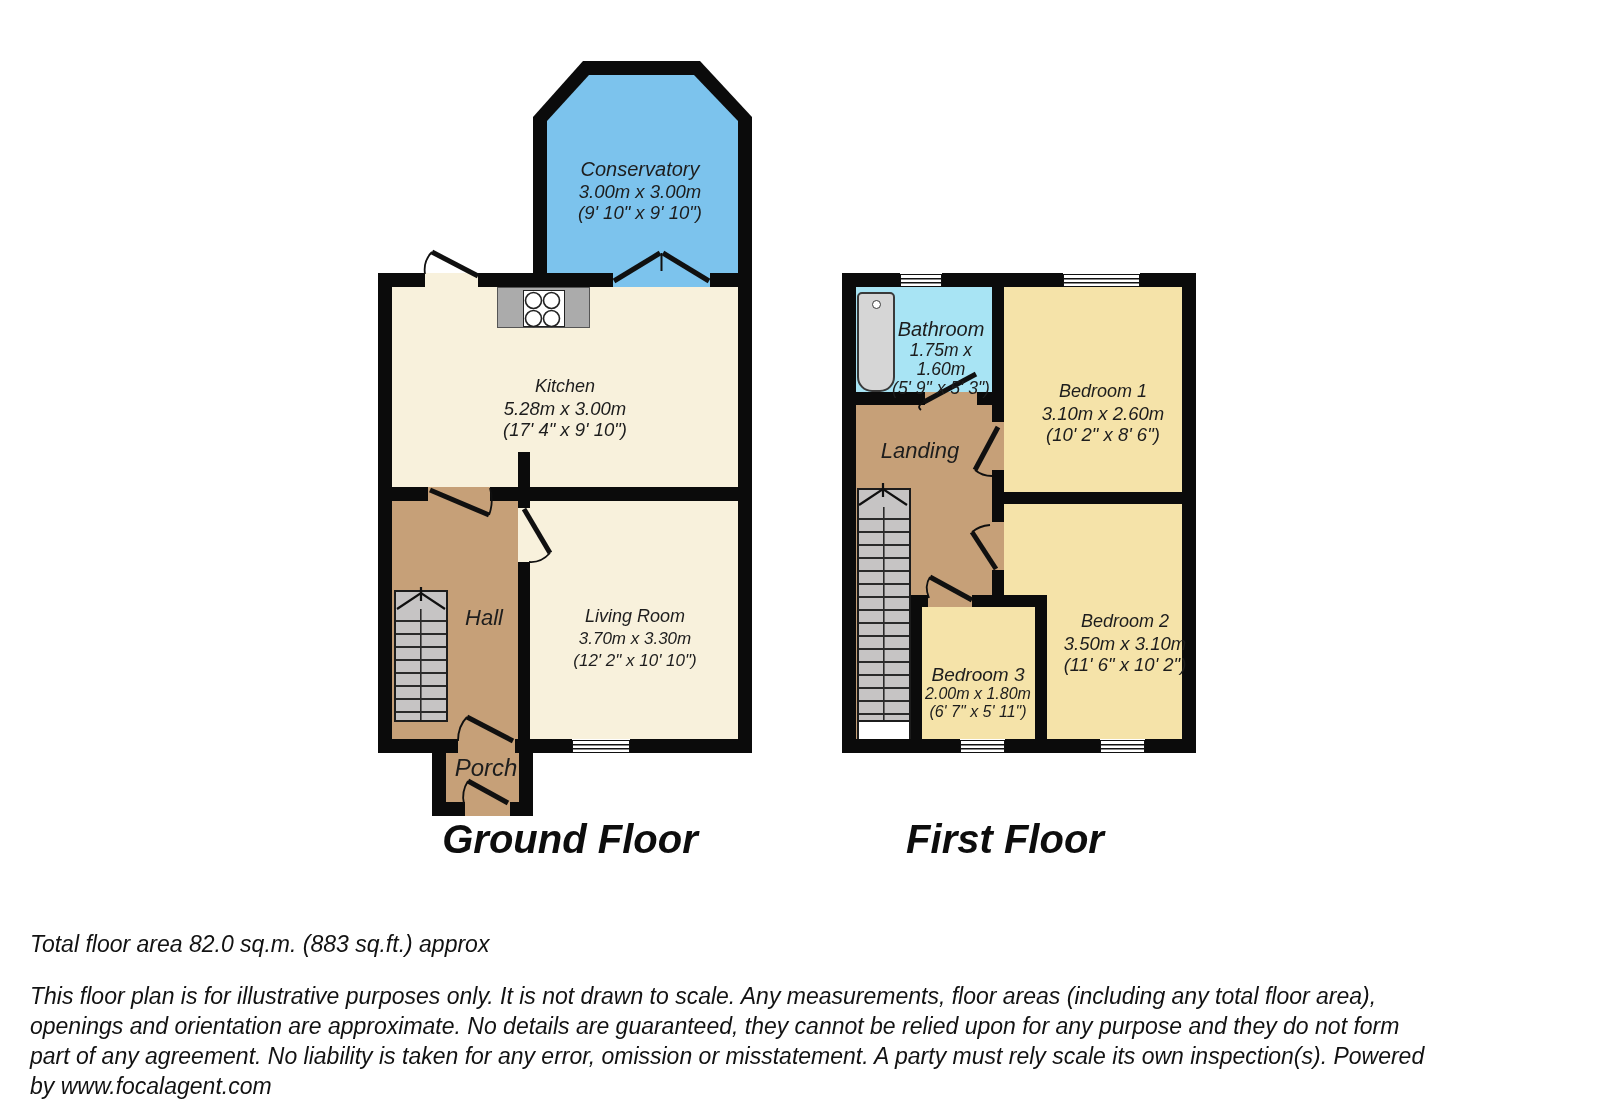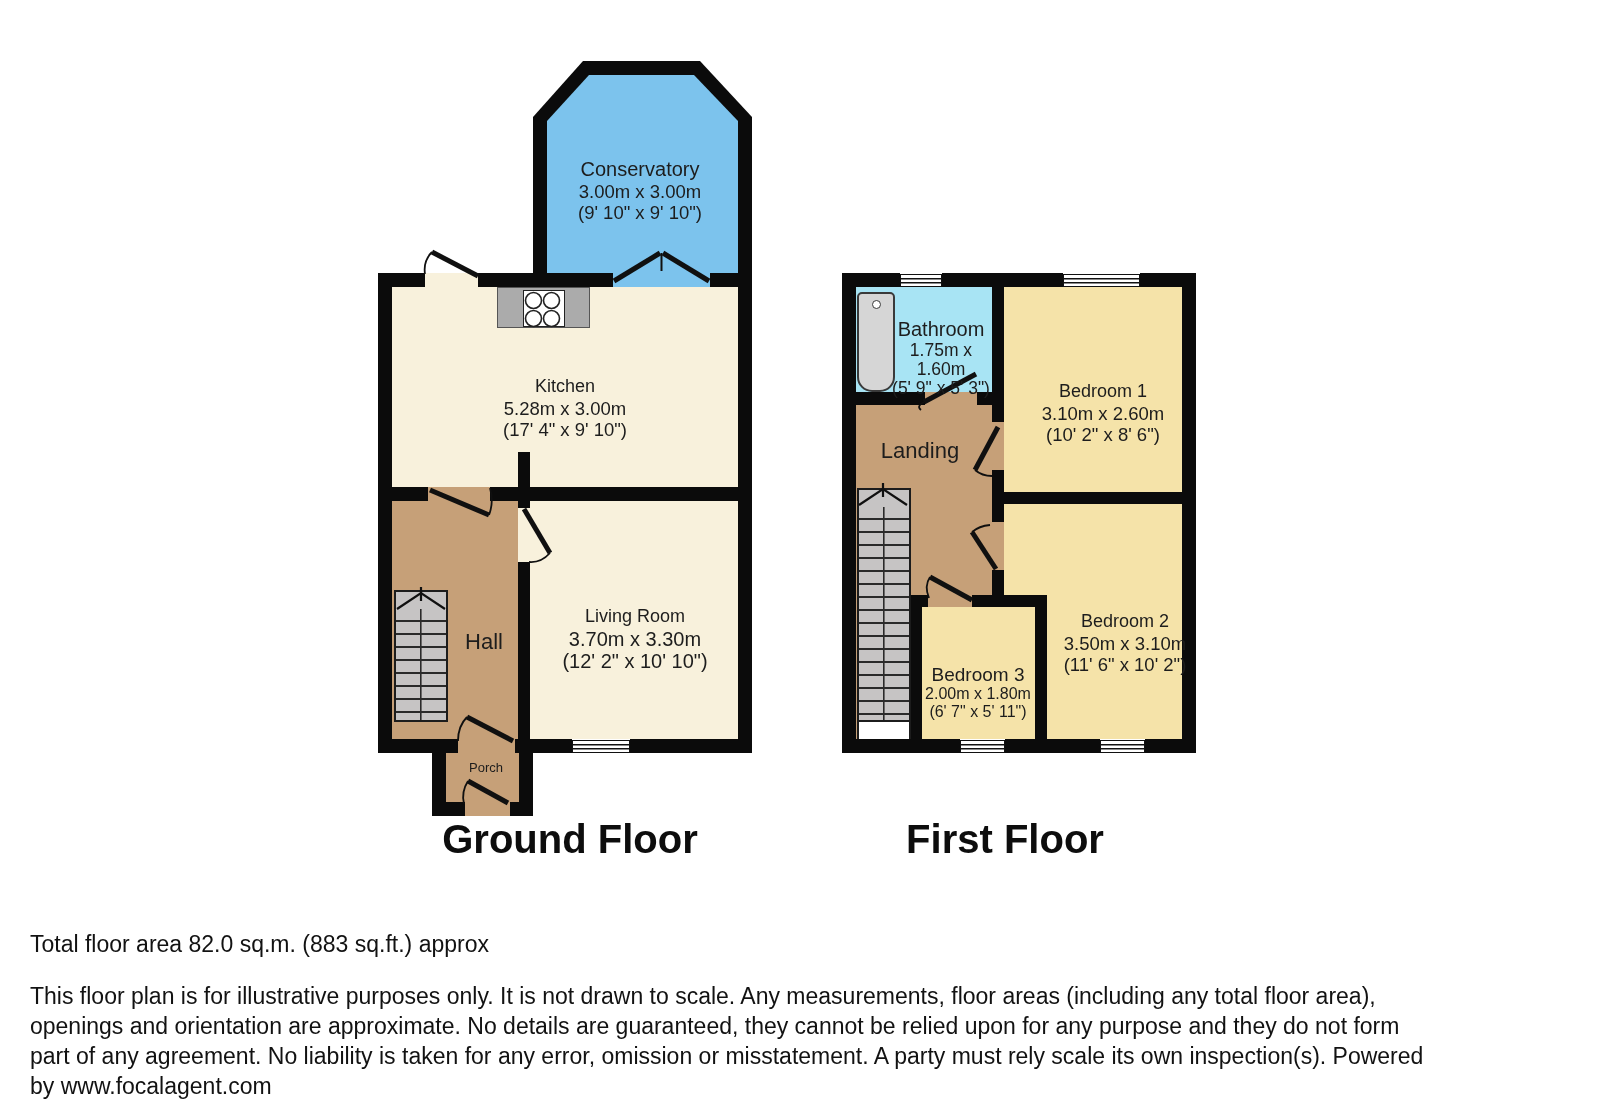--- a/index.html
+++ b/index.html
@@ -1,17 +1,17 @@
 <!DOCTYPE html>
 <html style="--wall: #0b0b0b; --conservatory_blue: #7cc3ed; --bathroom_cyan: #a8e4f4; --bedroom_yellow: #f5e3a9; --cream: #f8f1dc; --hall_tan: #c6a078; --stairs_gray: #c6c4c4; --cooktop_gray: #ababab; --tub_gray: #d6d6d6;"><head>
 <meta charset="utf-8">
 <style>
   html,body{margin:0;padding:0;background:#fff;}
   .canvas{position:relative;width:1600px;height:1119px;background:#fff;overflow:hidden;
-          font-family:"Liberation Sans",sans-serif;color:#1d1d1d;}
+          font-family:"Liberation Sans",sans-serif;color:#1d1d1d;font-style:italic;}
   .r{position:absolute;}
   .w{position:absolute;background:var(--wall,#0b0b0b);}
   .poly{position:absolute;}
   .win{position:absolute;background:#fff;border:1.5px solid #111;box-sizing:border-box;
        background-image:linear-gradient(#111,#111),linear-gradient(#111,#111);
        background-size:100% 1.5px;background-repeat:no-repeat;background-position:0 3px,0 6.5px;}
   .stairs{position:absolute;background:var(--stairs_gray,#c6c4c4);border:2px solid #1c1c1c;box-sizing:border-box;}
   .treads{position:absolute;left:0;right:0;bottom:0;
        background-image:linear-gradient(#2a2a2a,#2a2a2a),
          repeating-linear-gradient(to bottom,transparent 0 11.5px,#2a2a2a 11.5px 13px);
@@ -21,21 +21,21 @@
   .tub{position:absolute;background:var(--tub_gray,#d6d6d6);border:2px solid #3a3a3a;
        border-radius:5px 5px 15px 15px;box-sizing:border-box;}
   .tub-tap{position:absolute;width:9px;height:9px;border-radius:50%;background:#fff;border:1.5px solid #3a3a3a;box-sizing:border-box;}
   .counter{position:absolute;background:var(--cooktop_gray,#ababab);border:1px solid #555;box-sizing:border-box;}
   .hobpanel{position:absolute;background:#fff;border:1.5px solid #222;box-sizing:border-box;}
   .label{position:absolute;transform:translateX(-50%);text-align:center;white-space:nowrap;}
   .rname{font-size:18px;line-height:24px;}
   .rname-sm{font-size:20px;line-height:23px;}
   .rname-xs{font-size:19px;line-height:21px;}
   .rdim{font-size:18.5px;line-height:21px;}
-  .rdim2{font-size:20px;line-height:22px;}
+  .rdim2{font-size:17px;line-height:22px;}
   .rdim-sm{font-size:17.5px;line-height:19px;}
   .rdim-xs{font-size:16px;line-height:18px;}
   .single{font-size:22px;line-height:23px;}
   .floor-title{position:absolute;transform:translateX(-50%);font-size:40px;line-height:40px;font-weight:bold;white-space:nowrap;color:#0d0d0d;}
   .foot{position:absolute;left:30px;font-size:23px;line-height:30px;color:#121212;white-space:nowrap;}
   svg.overlay{position:absolute;left:0;top:0;pointer-events:none;}
 </style>
 </head>
 <body>
 
@@ -176,29 +176,29 @@
     <div class="rdim">3.00m x 3.00m</div>
     <div class="rdim">(9' 10" x 9' 10")</div>
   </div>
 
   <div class="label" style="left:565px;top:374px;">
     <div class="rname">Kitchen</div>
     <div class="rdim">5.28m x 3.00m</div>
     <div class="rdim">(17' 4" x 9' 10")</div>
   </div>
 
-  <div class="label single" style="left:484px;top:606px;margin-top:24px;">Hall</div>
+  <div class="label single" style="left:484px;top:606px;">Hall</div>
 
   <div class="label" style="left:635px;top:604px;">
     <div class="rname">Living Room</div>
     <div class="rdim2">3.70m x 3.30m</div>
     <div class="rdim2">(12' 2" x 10' 10")</div>
   </div>
 
-  <div class="label" style="left:486px;top:758px;font-size:13px;line-height:20px;">Porch</div>
+  <div class="label" style="left:486px;top:758px;font-size:24px;line-height:20px;">Porch</div>
 
   <div class="floor-title" style="left:570px;top:819px;">Ground Floor</div>
 
   <div class="label" style="left:941px;top:318px;">
     <div class="rname-sm">Bathroom</div>
     <div class="rdim-sm">1.75m x</div>
     <div class="rdim-sm">1.60m</div>
     <div class="rdim-sm">(5' 9" x 5' 3")</div>
   </div>
 

